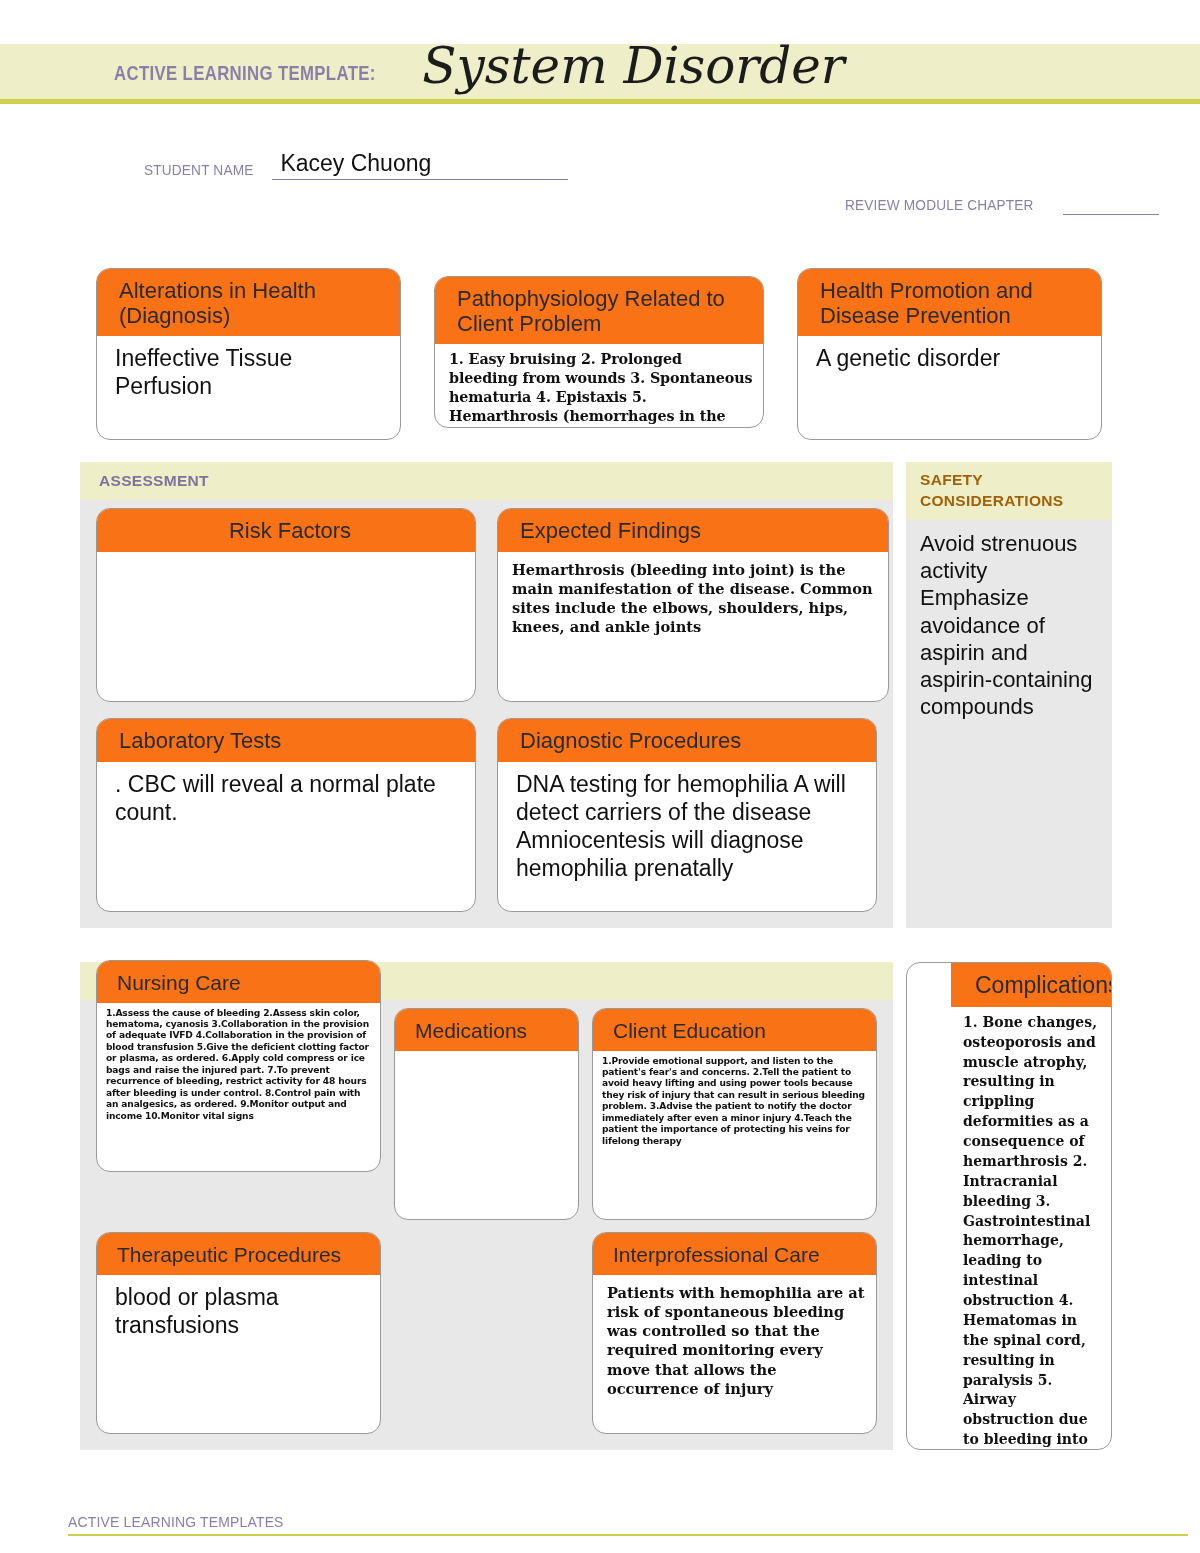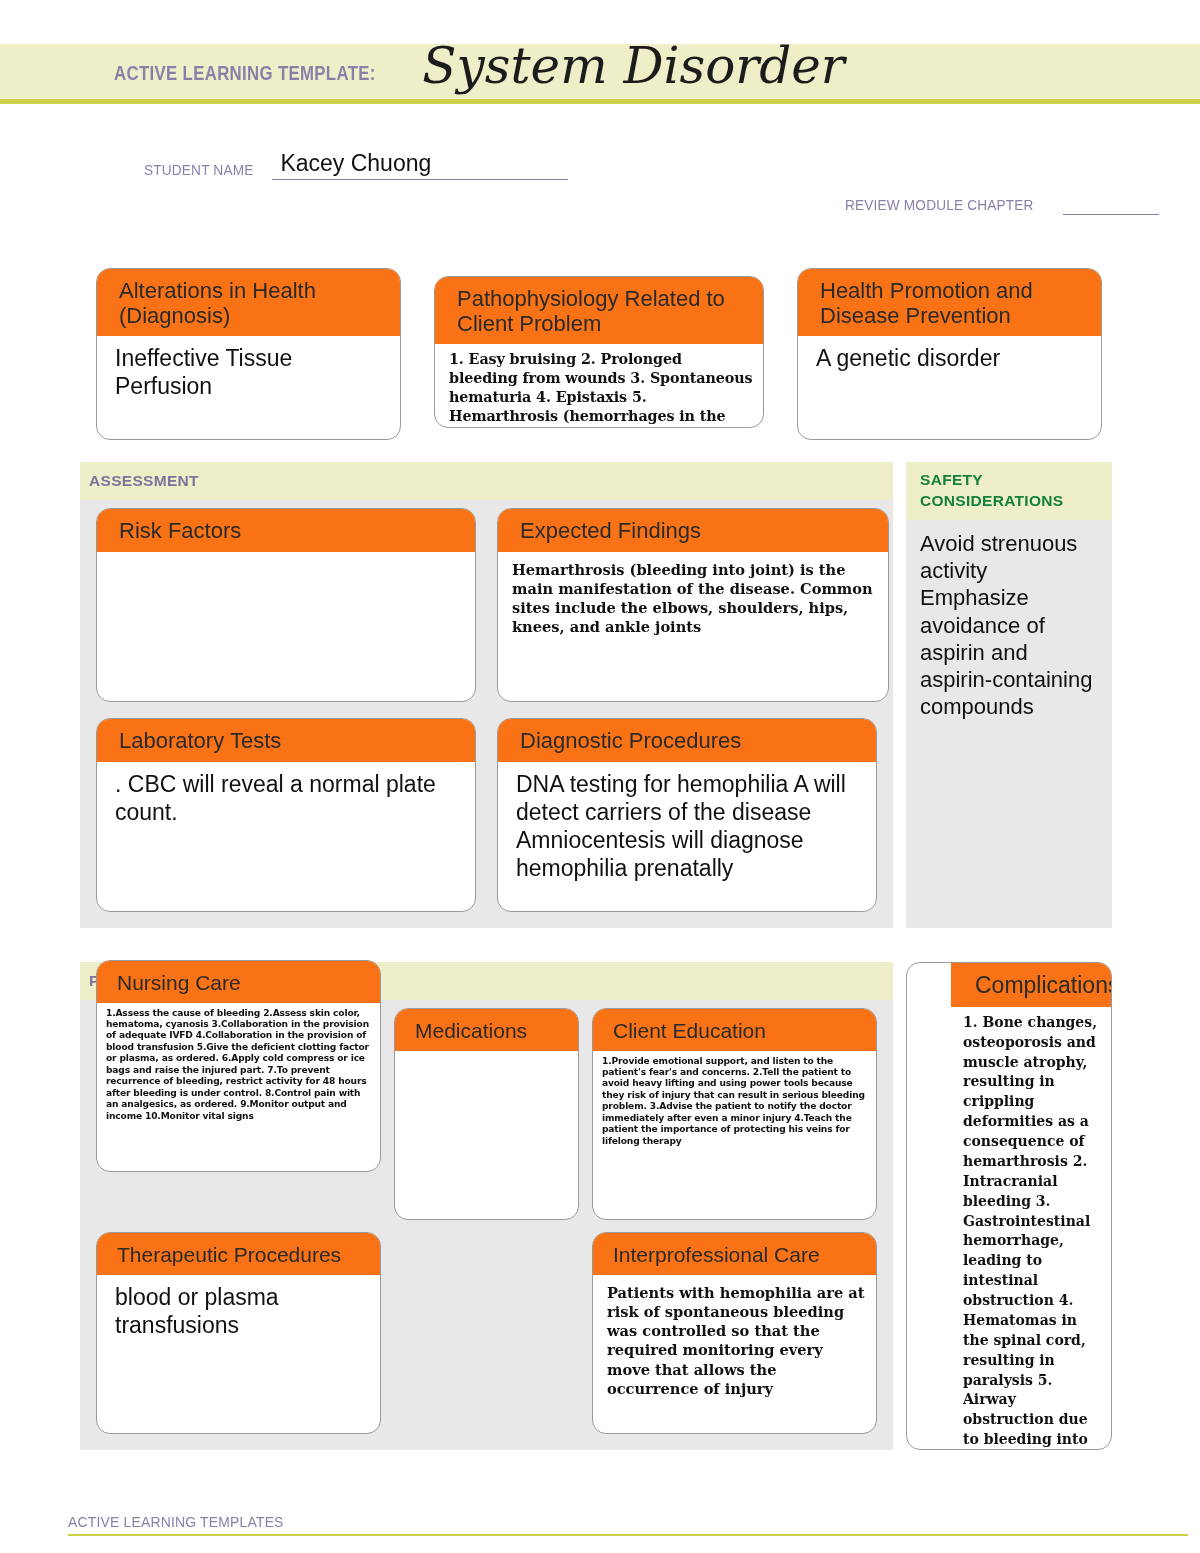--- a/index.html
+++ b/index.html
@@ -137,50 +137,50 @@
     left: 80px; top: 462px;
     width: 813px; height: 466px;
     background: #e8e8e8;
   }
   #assessment-panel .panel-head,
   #ppc-panel .panel-head {
     background: #eeeec8;
     height: 38px;
     display: flex;
     align-items: center;
-    padding-left: 9px;
+    padding-left: 19px;
     color: #7e739c;
     font-size: 15.5px;
     font-weight: bold;
     letter-spacing: 0.3px;
   }
 
   #safety-panel {
     position: absolute;
     left: 906px; top: 462px;
     width: 206px; height: 466px;
     background: #e8e8e8;
   }
   #safety-panel .panel-head {
     background: #eeeec8;
     padding: 8px 10px 8px 14px;
-    color: #15803d;
+    color: #a16207;
     font-size: 15.5px;
     font-weight: bold;
     line-height: 1.35;
     letter-spacing: 0.3px;
   }
   #safety-body {
     padding: 10px 10px 8px 14px;
     font-size: 22px;
     line-height: 1.24;
     color: #111;
   }
 
-  #card-risk   { left: 96px;  top: 508px; width: 380px; height: 194px; }
+  #card-risk   { left: 96px;  top: 508px; width: 380px; height: 194px; text-align: center; }
   #card-expect { left: 497px; top: 508px; width: 392px; height: 194px; }
   #card-lab    { left: 96px;  top: 718px; width: 380px; height: 194px; }
   #card-diag   { left: 497px; top: 718px; width: 380px; height: 194px; }
 
   
   #ppc-panel {
     position: absolute;
     left: 80px; top: 962px;
     width: 813px; height: 488px;
     background: #e8e8e8;

